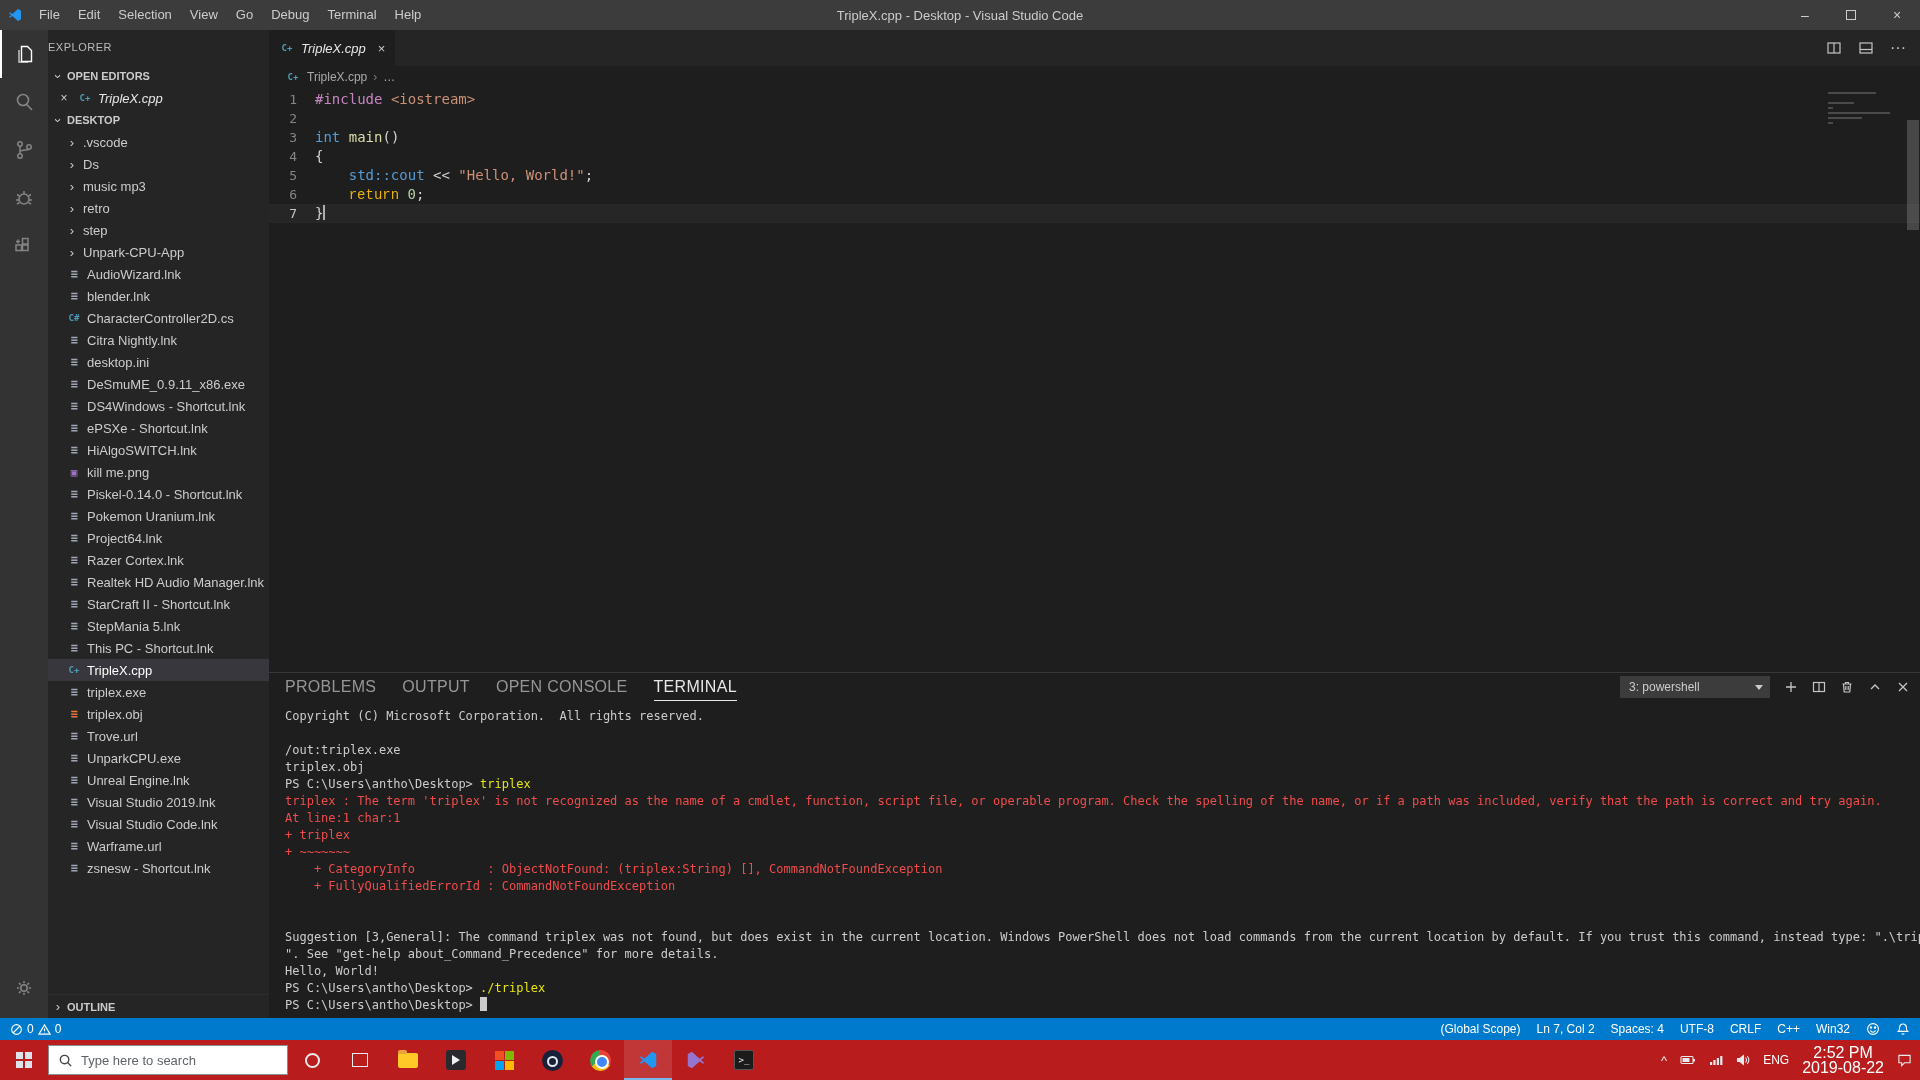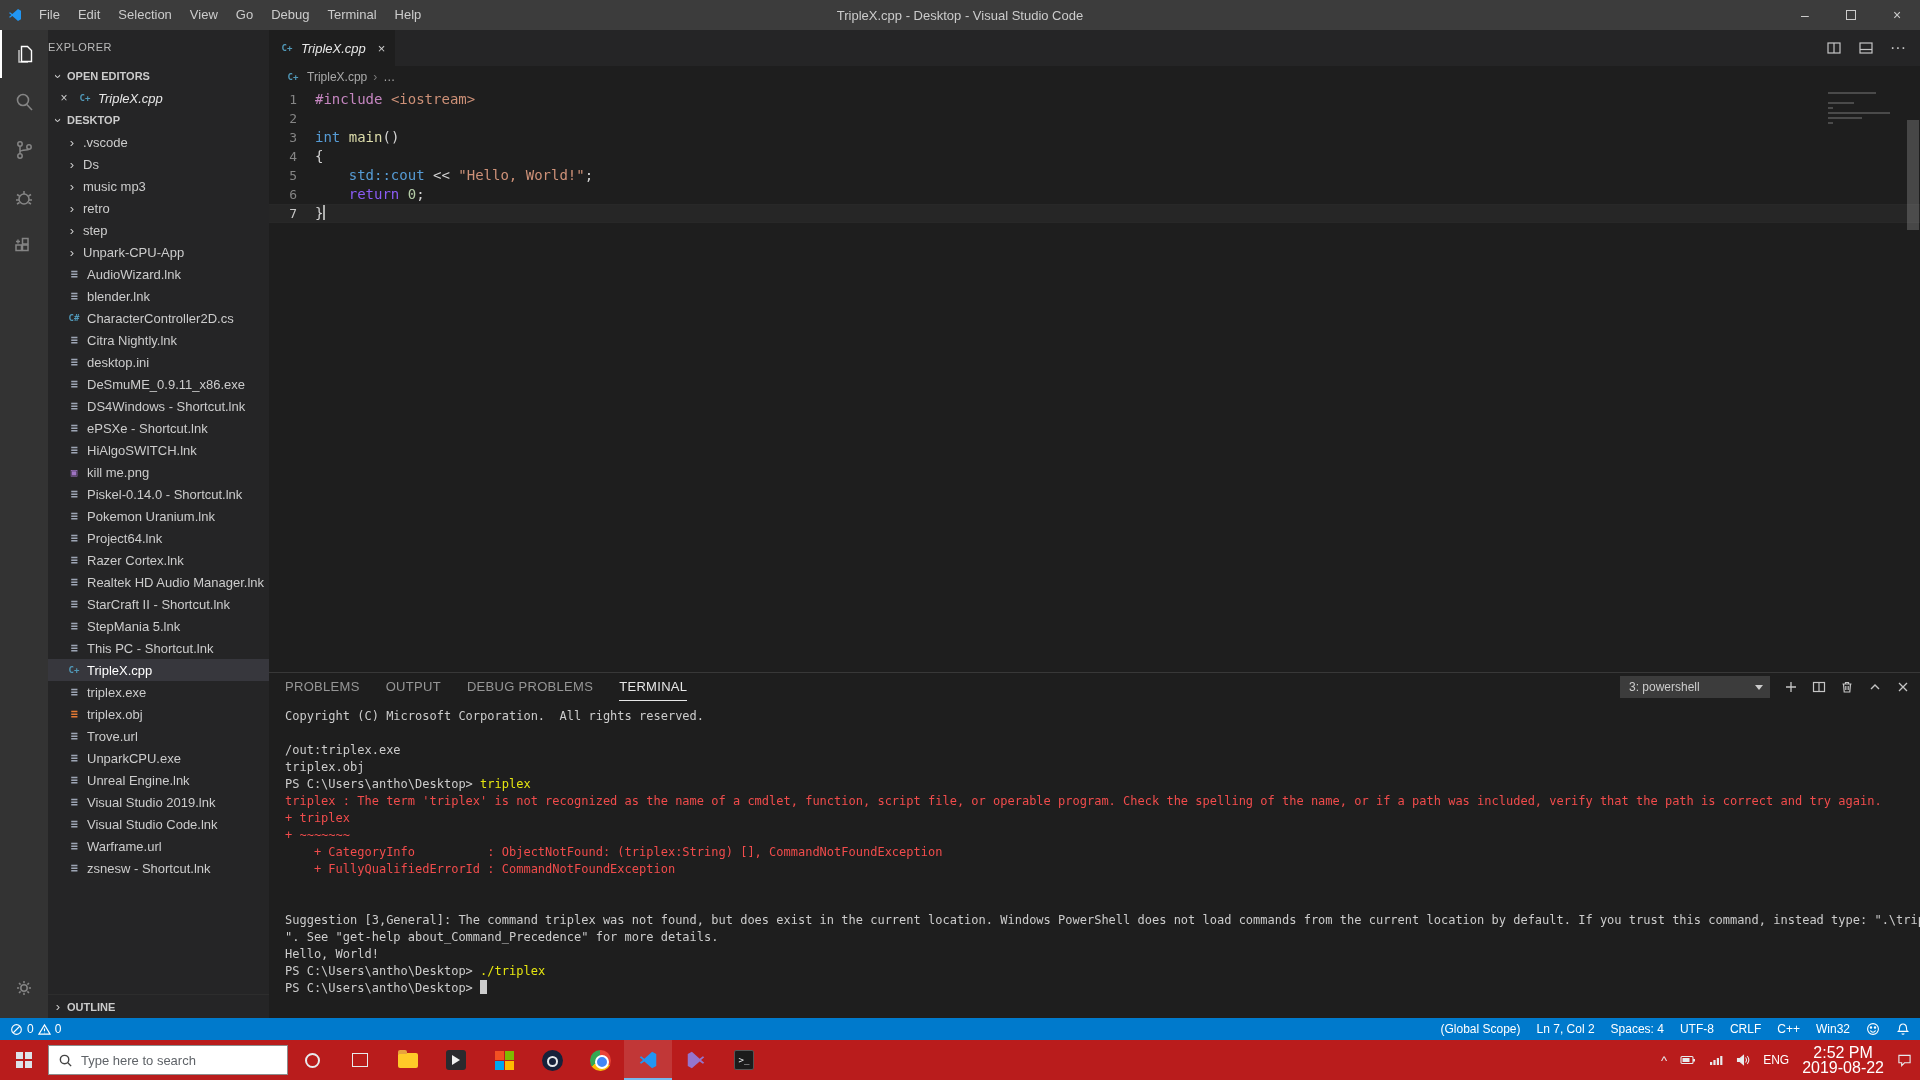--- a/index.html
+++ b/index.html
@@ -53,30 +53,30 @@
   .breadcrumb { height:22px; display:flex; align-items:center; gap:6px; padding-left:16px; font-size:12px; color:#A9A9A9; }
   .bc-sep { font-size:12px; color:#7A7A7A; }
 
   .editor { flex:1; position:relative; padding-top:2px; font-family:"DejaVu Sans Mono",monospace; font-size:14px; overflow:hidden; }
   .code-line { display:flex; height:19px; line-height:19px; }
   .code-line.current { background:rgba(255,255,255,.04); box-shadow:inset 0 1px 0 #282828, inset 0 -1px 0 #282828; }
   .lnum { width:46px; flex:none; text-align:right; padding-right:18px; color:#858585; font-size:13px; }
   .code-line.current .lnum { color:#C6C6C6; }
   .ltext { white-space:pre; }
   .tk-pp { color:#C586C0; } .tk-str { color:#CE9178; } .tk-kw { color:#569CD6; }
-  .tk-fn { color:#DCDCAA; } .tk-ctrl { color:#8b5cf6; } .tk-num { color:#B5CEA8; } .tk-pl { color:#D4D4D4; }
+  .tk-fn { color:#DCDCAA; } .tk-ctrl { color:#eab308;font-family:Liberation Mono, monospace; } .tk-num { color:#B5CEA8; } .tk-pl { color:#D4D4D4; }
   .cursor { display:inline-block; width:2px; height:15px; background:#AEAFAD; vertical-align:-2px; }
   .minimap { position:absolute; top:4px; right:22px; width:70px; }
   .minimap div { height:2px; margin-bottom:3px; background:#4A4A4A; }
   .scroll-thumb { position:absolute; right:1px; top:32px; width:12px; height:110px; background:rgba(150,150,150,.35); }
 
   
   .panel { height:346px; display:flex; flex-direction:column; border-top:1px solid #383838; }
   .panel-header { height:28px; flex:none; display:flex; align-items:center; padding:0 10px 0 16px; }
-  .panel-tab { height:100%; display:flex; align-items:center; font-size:13px; letter-spacing:.3px; color:#969696; margin-right:26px; border-bottom:1px solid transparent; }
+  .panel-tab { height:100%; display:flex; align-items:center; font-size:16px; letter-spacing:.3px; color:#969696; margin-right:26px; border-bottom:1px solid transparent; }
   .panel-tab.active { color:#E7E7E7; border-bottom-color:#E7E7E7; }
   .panel-actions { margin-left:auto; display:flex; align-items:center; gap:14px; color:#C5C5C5; }
   .shell-select { background:#3C3C3C; color:#CCCCCC; font-size:12px; height:22px; min-width:150px;
     display:flex; align-items:center; justify-content:space-between; padding:0 7px 0 9px; }
   .dd-arrow { width:0; height:0; border-left:4px solid transparent; border-right:4px solid transparent; border-top:5px solid #CCCCCC; }
   .terminal { flex:1; padding:7px 0 0 16px; font-family:"DejaVu Sans Mono",monospace; font-size:12px; line-height:17px; color:#CCCCCC; overflow:hidden; }
   .t-line { white-space:pre; height:17px; }
   .sg-pl { color:#CCCCCC; } .sg-red { color:#F14C4C;text-align:right; } .sg-cmd { color:#E5E510; }
   .block-cursor { display:inline-block; width:7px; height:14px; background:#CCCCCC; vertical-align:-2px; }
 
@@ -420,21 +420,21 @@
           <div style="width:34px"></div>
           <div style="width:5px"></div>
       </div>
       <div class="scroll-thumb"></div>
     </div>
 
     <div class="panel">
       <div class="panel-header">
         <span class="panel-tab">PROBLEMS</span>
         <span class="panel-tab">OUTPUT</span>
-        <span class="panel-tab">DEBUG PROBLEMS</span>
+        <span class="panel-tab">OPEN CONSOLE</span>
         <span class="panel-tab active">TERMINAL</span>
         <span class="panel-actions">
           <span class="shell-select">
             <span>3: powershell</span>
             <span class="dd-arrow"></span>
           </span>
           <span>
             <svg width="14" height="14" viewBox="0 0 14 14" stroke="currentColor" stroke-width="1.3">
                 <path d="M7 2v10M2 7h10"></path>
               </svg>
@@ -462,20 +462,21 @@
           </span>
         </span>
       </div>
       <div class="terminal">
           <div class="t-line"><span class="sg-pl">Copyright (C) Microsoft Corporation.  All rights reserved.</span></div>
           <div class="t-line">&nbsp;</div>
           <div class="t-line"><span class="sg-pl">/out:triplex.exe</span></div>
           <div class="t-line"><span class="sg-pl">triplex.obj</span></div>
           <div class="t-line"><span class="sg-pl">PS C:\Users\antho\Desktop&gt; </span><span class="sg-cmd">triplex</span></div>
           <div class="t-line"><span class="sg-red">triplex : The term 'triplex' is not recognized as the name of a cmdlet, function, script file, or operable program. Check the spelling of the name, or if a path was included, verify that the path is correct and try again.</span></div>
+          <div class="t-line"><span class="sg-red">At line:1 char:1</span></div>
           <div class="t-line"><span class="sg-red">+ triplex</span></div>
           <div class="t-line"><span class="sg-red">+ ~~~~~~~</span></div>
           <div class="t-line"><span class="sg-red">    + CategoryInfo          : ObjectNotFound: (triplex:String) [], CommandNotFoundException</span></div>
           <div class="t-line"><span class="sg-red">    + FullyQualifiedErrorId : CommandNotFoundException</span></div>
           <div class="t-line">&nbsp;</div>
           <div class="t-line">&nbsp;</div>
           <div class="t-line"><span class="sg-pl">Suggestion [3,General]: The command triplex was not found, but does exist in the current location. Windows PowerShell does not load commands from the current location by default. If you trust this command, instead type: ".\triplex</span></div>
           <div class="t-line"><span class="sg-pl">". See "get-help about_Command_Precedence" for more details.</span></div>
           <div class="t-line"><span class="sg-pl">Hello, World!</span></div>
           <div class="t-line"><span class="sg-pl">PS C:\Users\antho\Desktop&gt; </span><span class="sg-cmd">./triplex</span></div>

